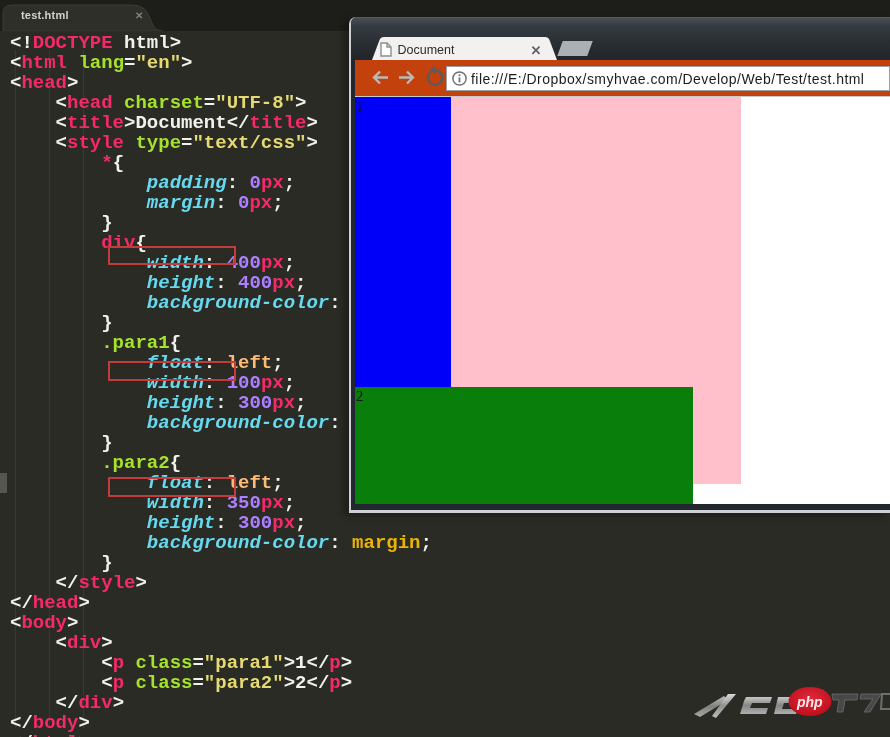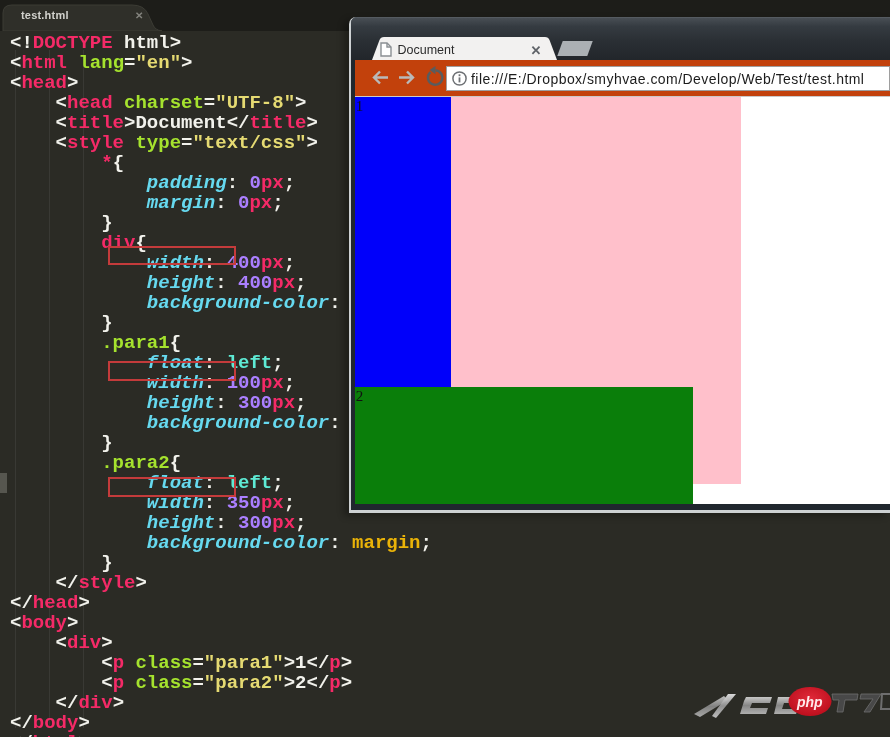--- a/index.html
+++ b/index.html
@@ -18,21 +18,21 @@
   .guide { position:absolute; width:1px; top:50px; height:678px; background:rgba(255,255,255,0.07); }
 
   #code { position:absolute; left:10px; top:33.4px; font-family:"Liberation Mono", monospace;
           font-size:19px; line-height:20px; font-weight:bold; color:#f2f2ec; }
   .p { color:#f42a67; }            
   .g { color:#a5e22e;text-align:center; }            
   .y { color:#e5da72; }            
   .c { color:#66d9ef; font-style:italic; } 
   .n { color:#ab7fff; }            
   .v { color:#eab308; }            
-  .lv { color:#5eead4; }           
+  .lv { color:#fdba74; }           
 
   .redbox { position:absolute; width:128.5px; height:19.5px; border:2px solid #c43b3b; }
 
   #scrollnub { position:absolute; left:0; top:473px; width:7px; height:20px; background:#56564f; }
 
   
   #browser { position:absolute; left:348.5px; top:17px; width:541.5px; height:496px;
              background:#cdd1d3; border-radius:7px 0 0 0; box-shadow:-5px 3px 7px rgba(0,0,0,0.30); }
   #frame { position:absolute; left:2px; top:0; right:0; bottom:3px; background:#20272e;
            border-radius:6px 0 0 0; }

